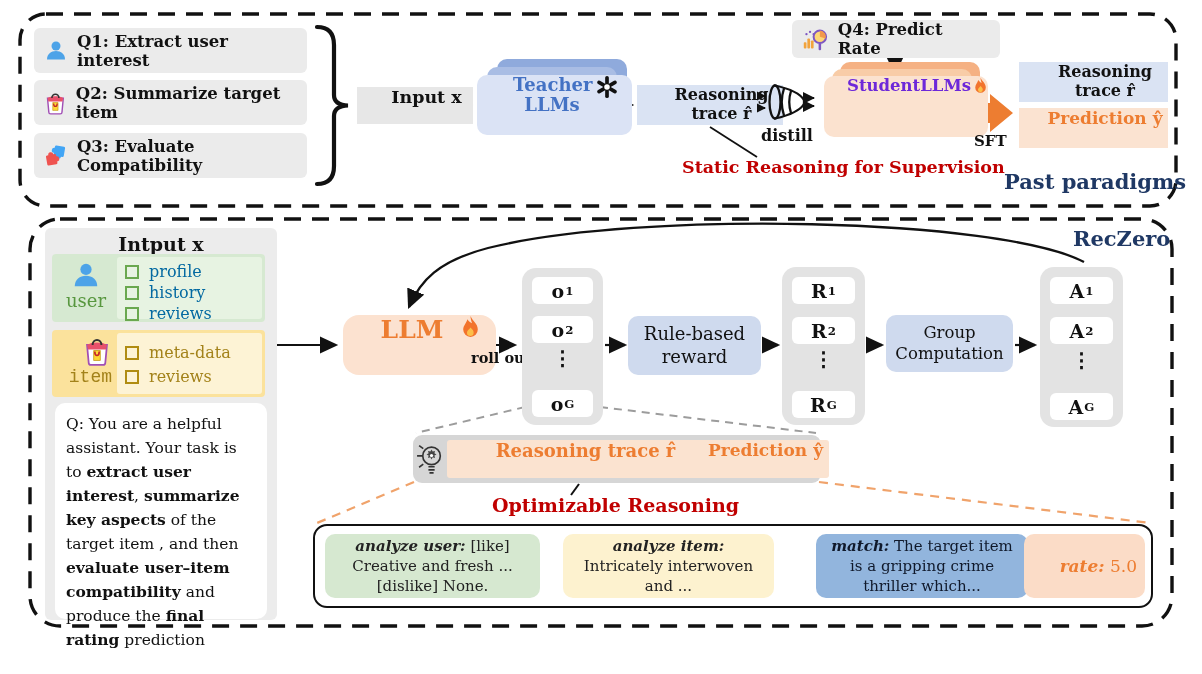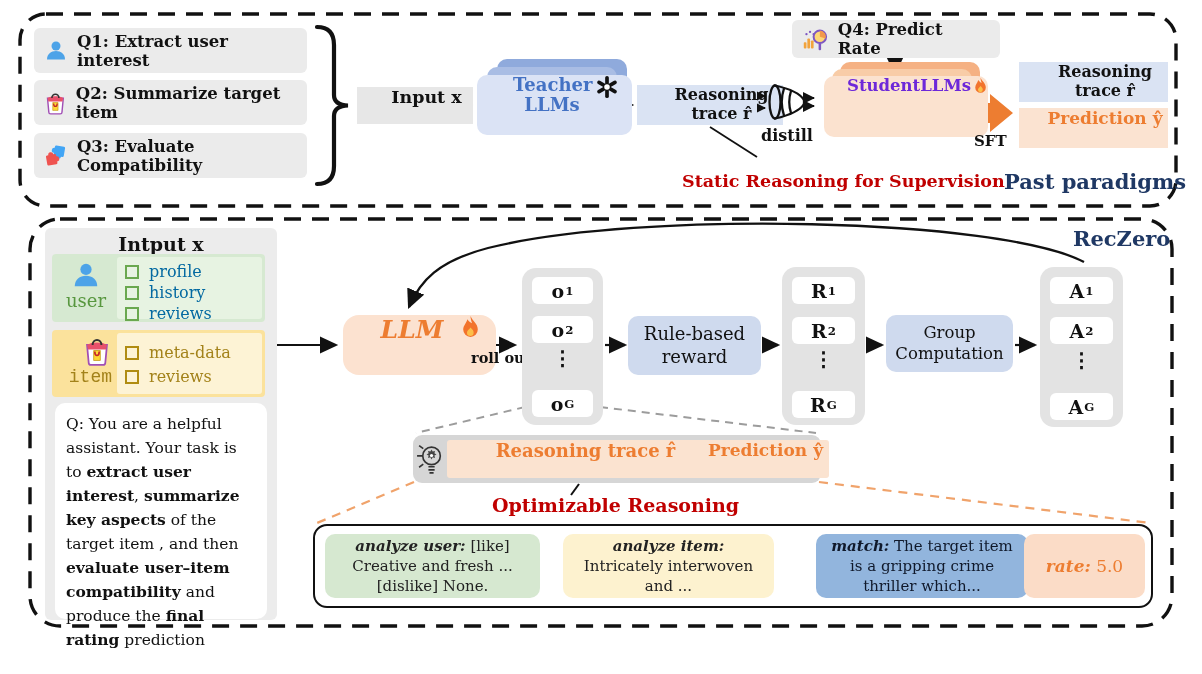--- a/index.html
+++ b/index.html
@@ -189,21 +189,21 @@
   </div>
   <div class="abs" style="left:974px;top:132px;font-weight:bold;font-size:15px;">SFT</div>
 
   <div class="abs center" style="left:1019px;top:62px;width:126px;height:40px;background:#dae3f3;font-weight:600;font-size:16px;line-height:1.2;">
     <span>Reasoning trace r̂</span>
   </div>
   <div class="abs center orange" style="left:1019px;top:108px;width:126px;height:40px;background:#fbe3d1;font-weight:bold;font-size:17px;">
     <span>Prediction ŷ</span>
   </div>
 
-  <div class="abs annot" style="left:682px;top:171px;font-size:17.5px;">Static Reasoning for Supervision</div>
+  <div class="abs annot" style="left:682px;top:157px;font-size:17.5px;">Static Reasoning for Supervision</div>
   <div class="abs navy" style="left:1004px;top:169px;font-size:21px;">Past paradigms</div>
 
   <div class="abs navy" style="left:1073px;top:226px;font-size:21px;">RecZero</div>
 
   <div class="abs" style="left:45px;top:228px;width:232px;height:392px;background:#ececec;border-radius:6px;">
     <div style="text-align:center;font-weight:bold;font-size:19px;padding-top:5px;">Intput x</div>
 
     <div class="abs" style="left:7px;top:26px;width:213px;height:68px;background:#d6e9d1;border-radius:4px;">
       <div class="abs" style="left:65px;top:3px;width:145px;height:62px;background:#e7f3e2;border-radius:3px;">
         <div style="padding:4px 0 0 8px;color:#0369a1;">
@@ -251,21 +251,21 @@
             <path d="M10 14h6v9h-6z" fill="#fdd835" stroke="#c9a227" stroke-width="0.8"></path>
             <path d="M11 15c0 2.5 1 3.5 2 3.5s2-1 2-3.5" fill="none" stroke="#c62828" stroke-width="1.5"></path>
           </svg>
         <div style="font-size:18px;color:#a3821a;margin-top:-4px;">item</div>
       </div>
     </div>
 
     <div class="abs qtext" style="left:10px;top:175px;width:212px;height:216px;background:#fff;border-radius:10px;padding:9px 11px;box-sizing:border-box;"><span>Q: You are a helpful assistant. Your task is to </span><b>extract user interest</b><span>, </span><b>summarize key aspects</b><span> of the target item , and then </span><b>evaluate user–item compatibility</b><span> and produce the </span><b>final rating</b><span> prediction</span></div>
   </div>
 
-  <div class="abs center" style="left:343px;top:315px;width:130px;height:60px;background:#fce2d0;border-radius:16px;gap:17px;font-style:italic;">
+  <div class="abs center" style="left:343px;top:315px;width:130px;height:60px;background:#fce2d0;border-radius:16px;gap:17px;">
     <span style="font-weight:bold;font-size:25px;color:#ed7d31;">LLM</span>
     <svg viewBox="0 0 20 24" width="21" height="25">
         <path d="M10 1C12 6 17 8 17 14a7 7 0 0 1-14 0C3 10 6 8 7 4c1.5 2 2.5 3 4.5 4-1-3-1.5-5-1.5-7z" fill="#f2732c"></path>
         <path d="M10 12c2 2 3 3 3 5a3.2 3.2 0 0 1-6.4 0c0-2 2-3 3.4-5z" fill="#fcbf49"></path>
       </svg>
   </div>
   <div class="abs" style="left:471px;top:349px;font-weight:600;font-size:14.5px;">roll out</div>
 
   <div class="abs gbox" style="left:522px;top:268px;width:81px;height:157px;">
     <div class="wchip" style="left:10px;top:9px;width:61px;height:27px;">
@@ -348,18 +348,18 @@
   <div class="abs" style="left:313px;top:524px;width:840px;height:84px;background:#fff;border:2.5px solid #111;border-radius:14px;box-sizing:border-box;">
     <div class="stepbox" style="left:10px;top:8px;width:215px;height:64px;background:#d6e8d0;color:#222;">
       <span><span class="ttl">analyze user:</span><span> [like] Creative and fresh ...[dislike] None.</span></span>
     </div>
     <div class="stepbox" style="left:248px;top:8px;width:211px;height:64px;background:#fdf2cf;color:#222;">
       <span><span class="ttl">analyze item:</span><span> Intricately interwoven and ...</span></span>
     </div>
     <div class="stepbox" style="left:478px;top:8px;width:212px;height:64px;background:#92b5dd;color:#10192b;margin-left:23px;">
       <span><span class="ttl">match:</span><span> The target item is a gripping crime thriller which...</span></span>
     </div>
-    <div class="stepbox orange" style="left:709px;top:8px;width:121px;height:64px;background:#fbdcc7;font-size:17px;">
+    <div class="stepbox orange" style="left:709px;top:8px;width:121px;height:64px;background:#fbdcc7;font-size:17px;justify-content:flex-end;">
       <span><span class="ttl">rate:</span><span> 5.0</span></span>
     </div>
   </div>
 
 </div>
 
 </body></html>

